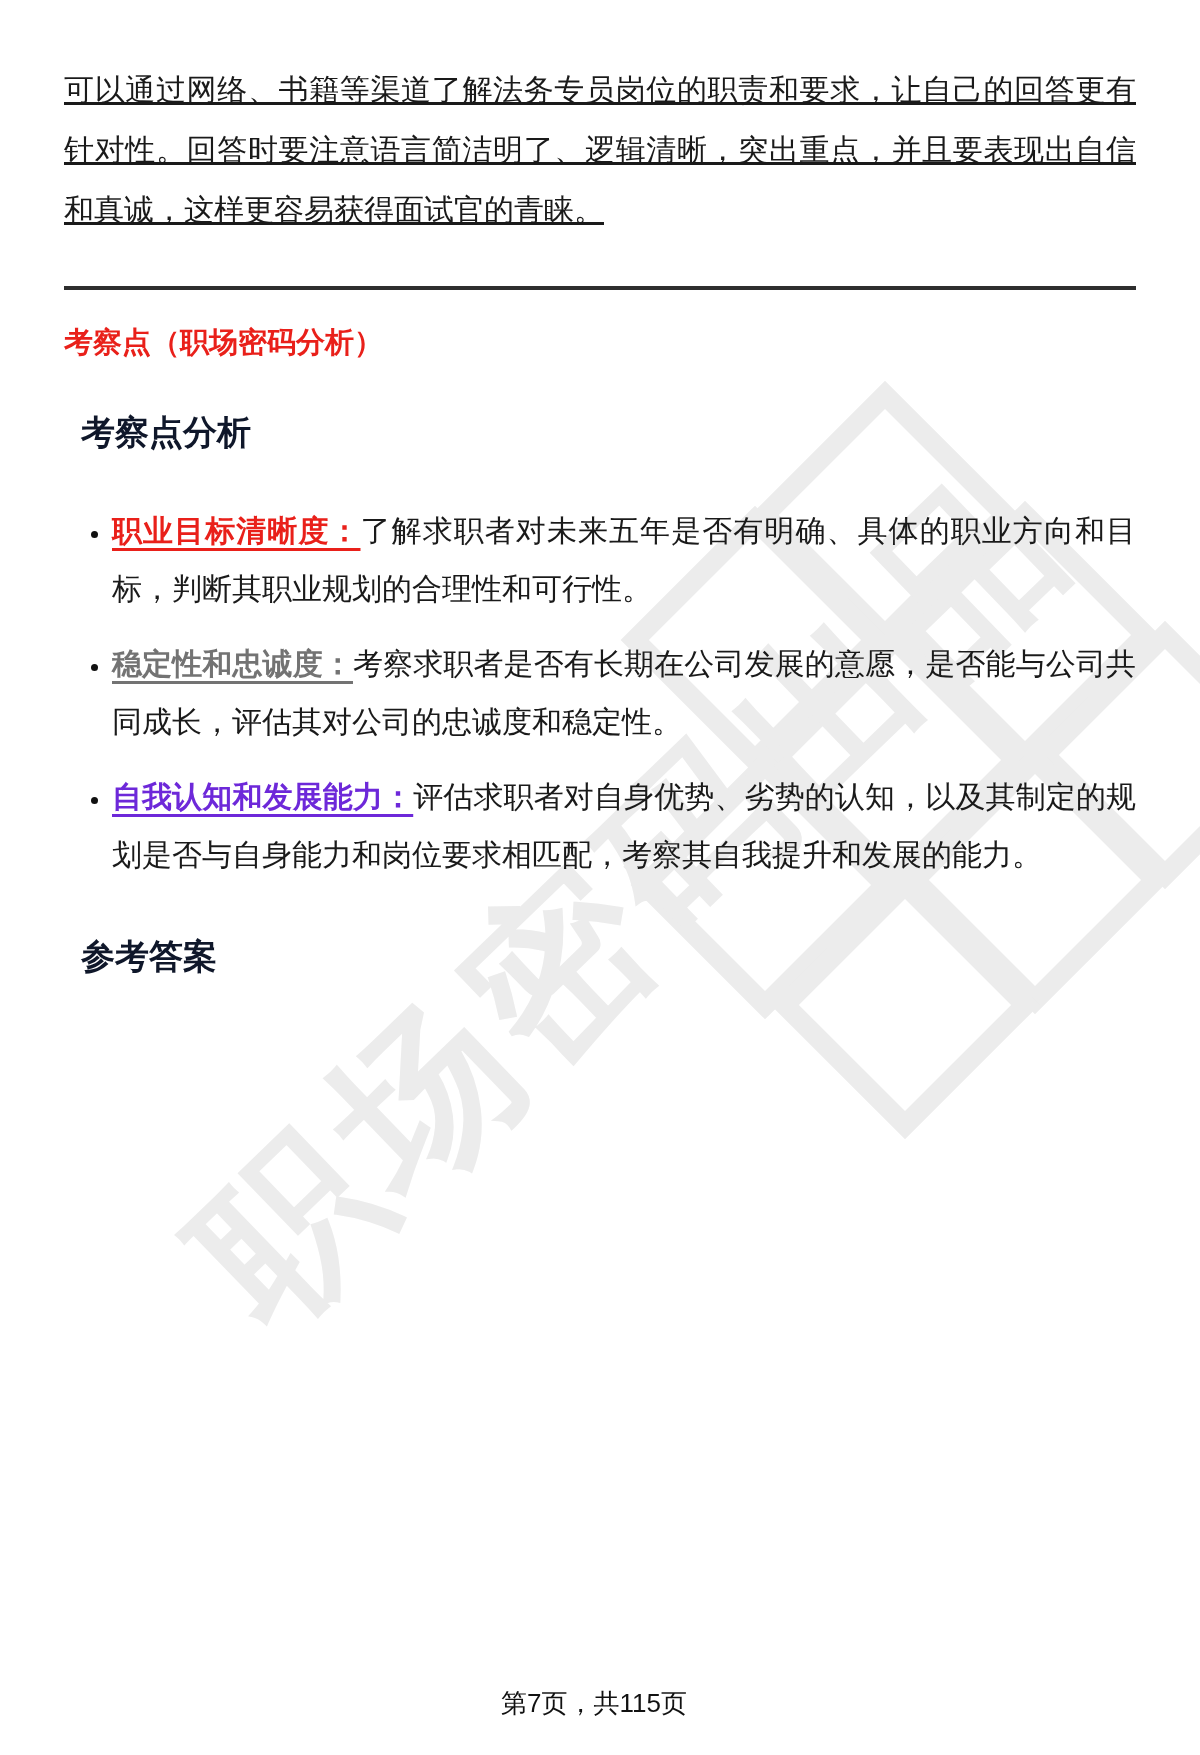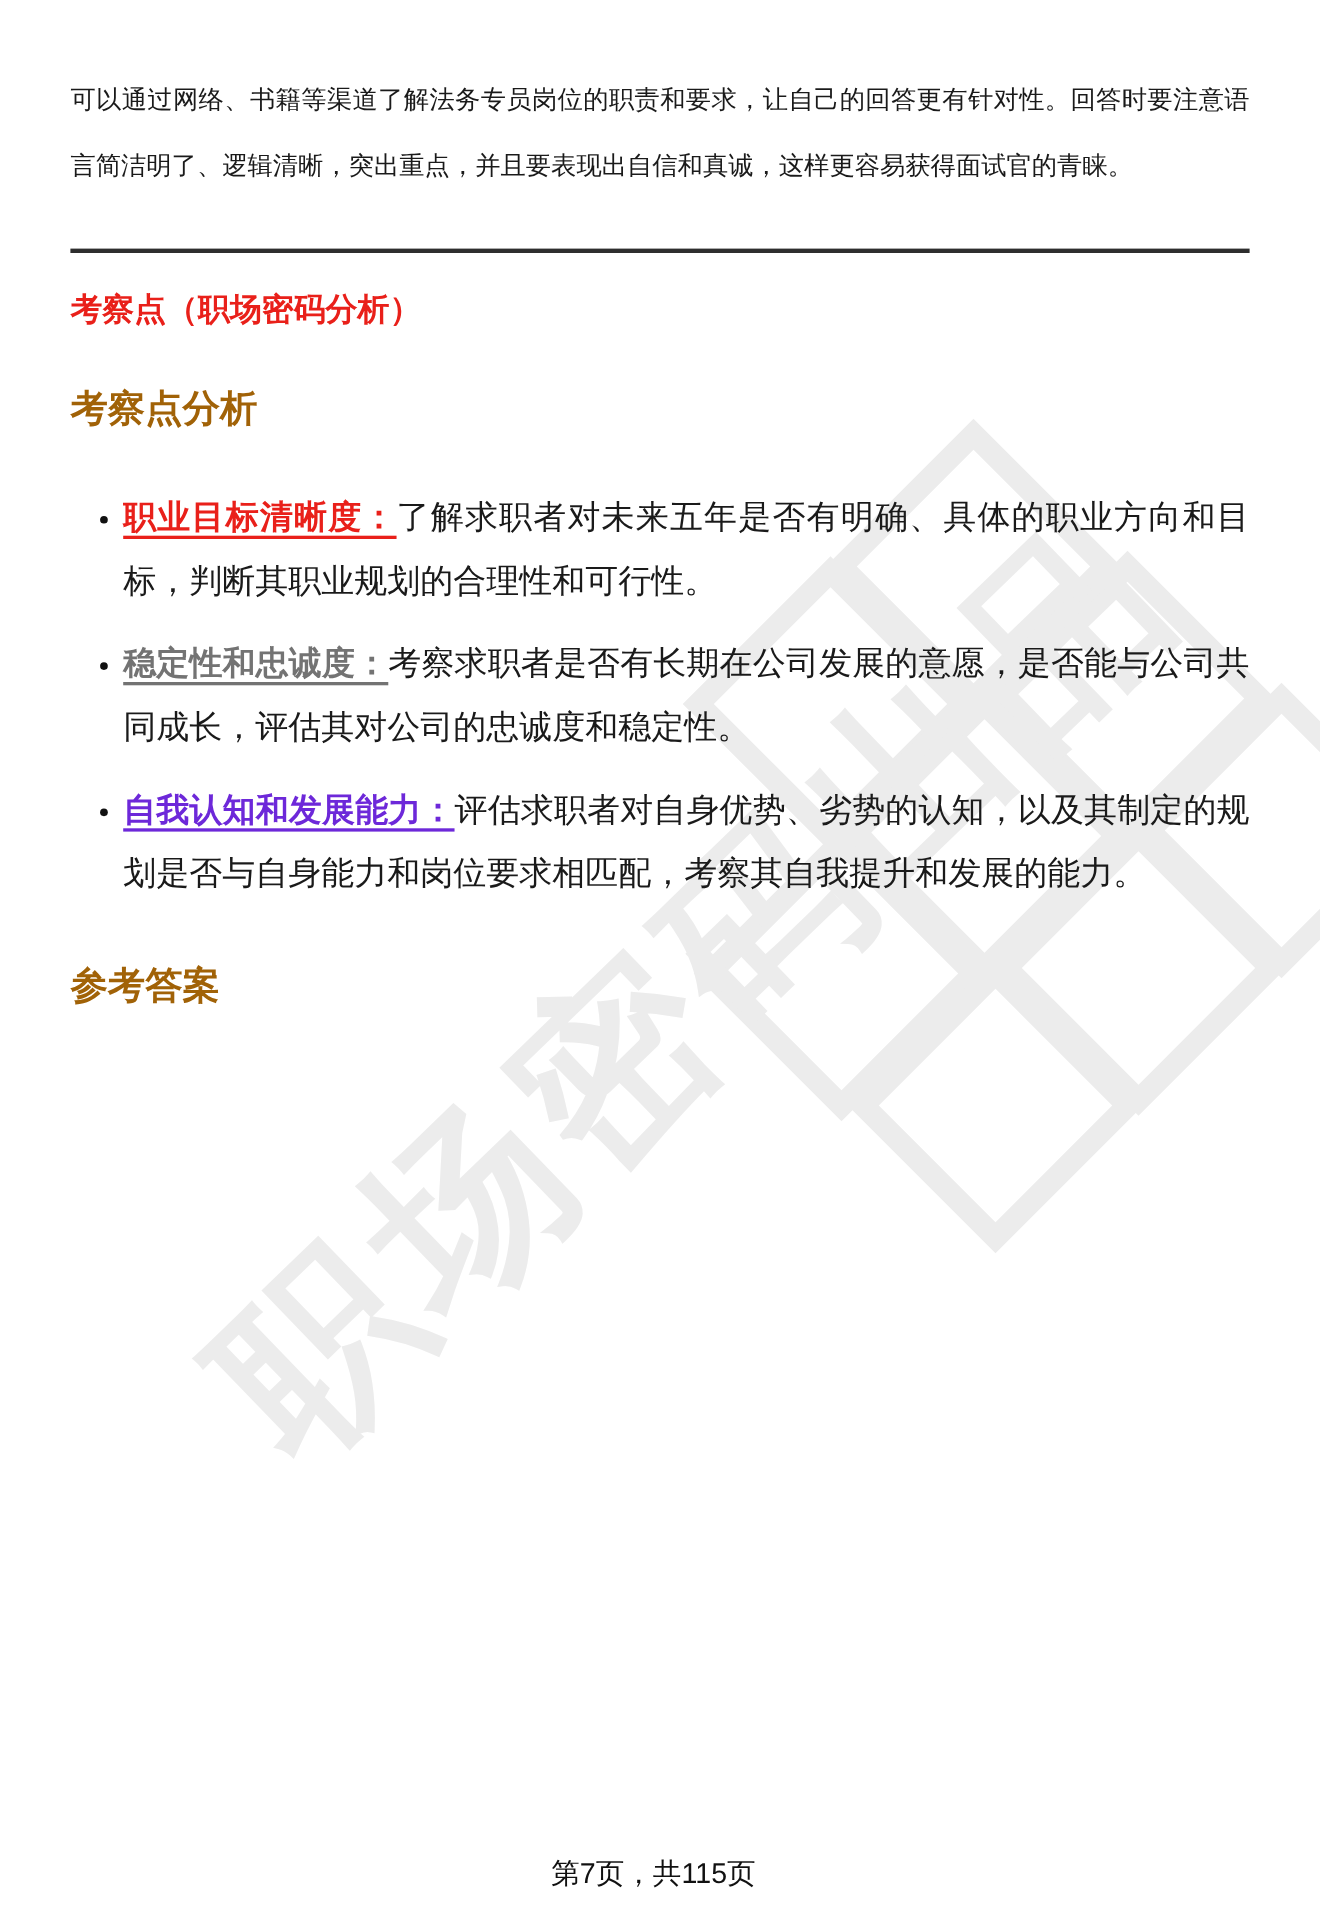--- a/index.html
+++ b/index.html
@@ -35,25 +35,26 @@
     transform-origin:50% 50%;
   }
   .diamond{
     position:absolute;
     border:20px solid var(--wm);
     transform:rotate(45deg);
   }
   
   .content{position:relative;z-index:1;padding:60px 64px 0 64px;}
   .body-text{
-    font-size:23px;
+    font-size:30px;
     line-height:60px;
     margin:0;
     color:var(--ink);
     text-align:justify;
+    text-decoration:underline;
   }
   .divider{
     border:none;
     border-top:4px solid var(--divider);
     margin:46px 0 0 0;
   }
   .q-title{
     margin:39px 0 0 0;
     font-size:28px;
     line-height:36px;
@@ -61,25 +62,25 @@
     color:var(--red);
   }
   .q-sub{
     margin:34px 0 0 0;
     font-size:29px;
     line-height:36px;
     font-weight:bold;
     color:var(--red);
   }
   .sec-heading{
-    margin:50px 0 0 0;
+    margin:50px 0 0 17px;
     font-size:34px;
     line-height:44px;
     font-weight:bold;
-    color:#a16207;
+    color:#0f172a;
   }
   .bullets{
     margin:48px 0 0 0;
     padding:0 0 0 48px;
     list-style:disc;
   }
   .bullets li{
     font-size:30px;
     line-height:58px;
     margin:0 0 17px 0;

